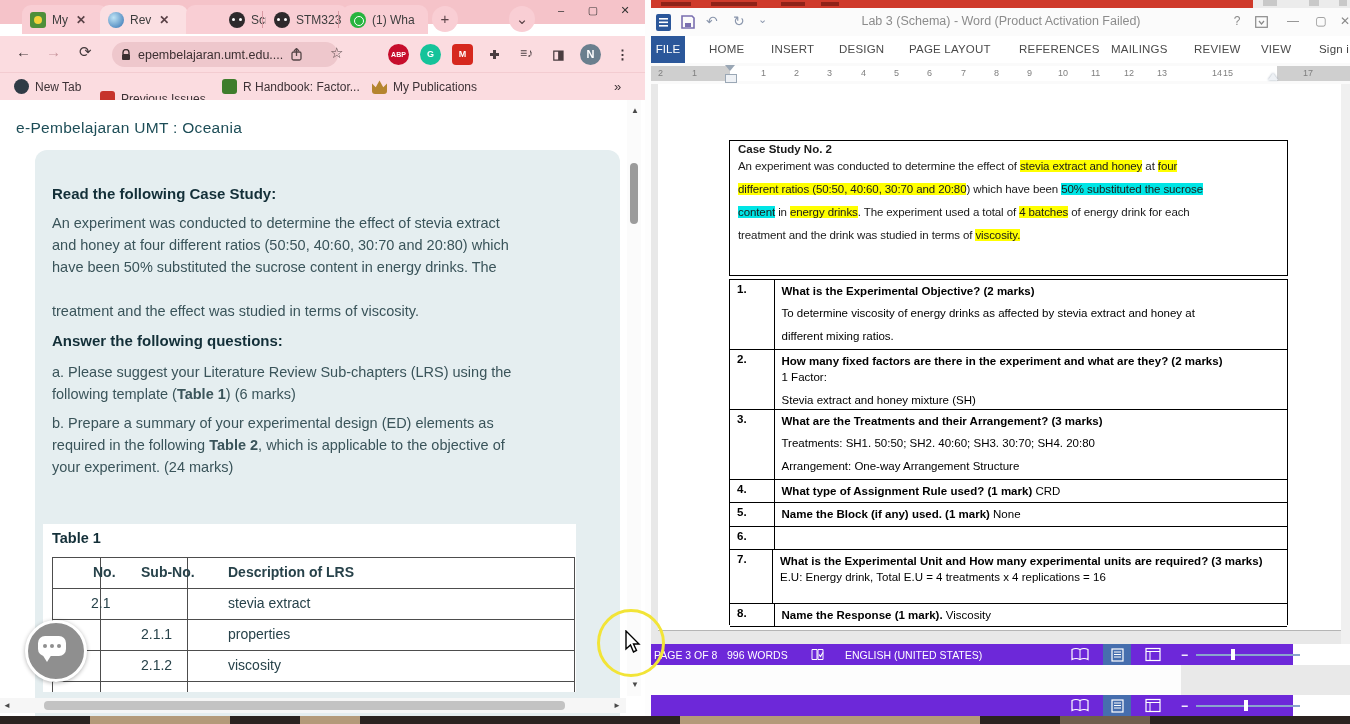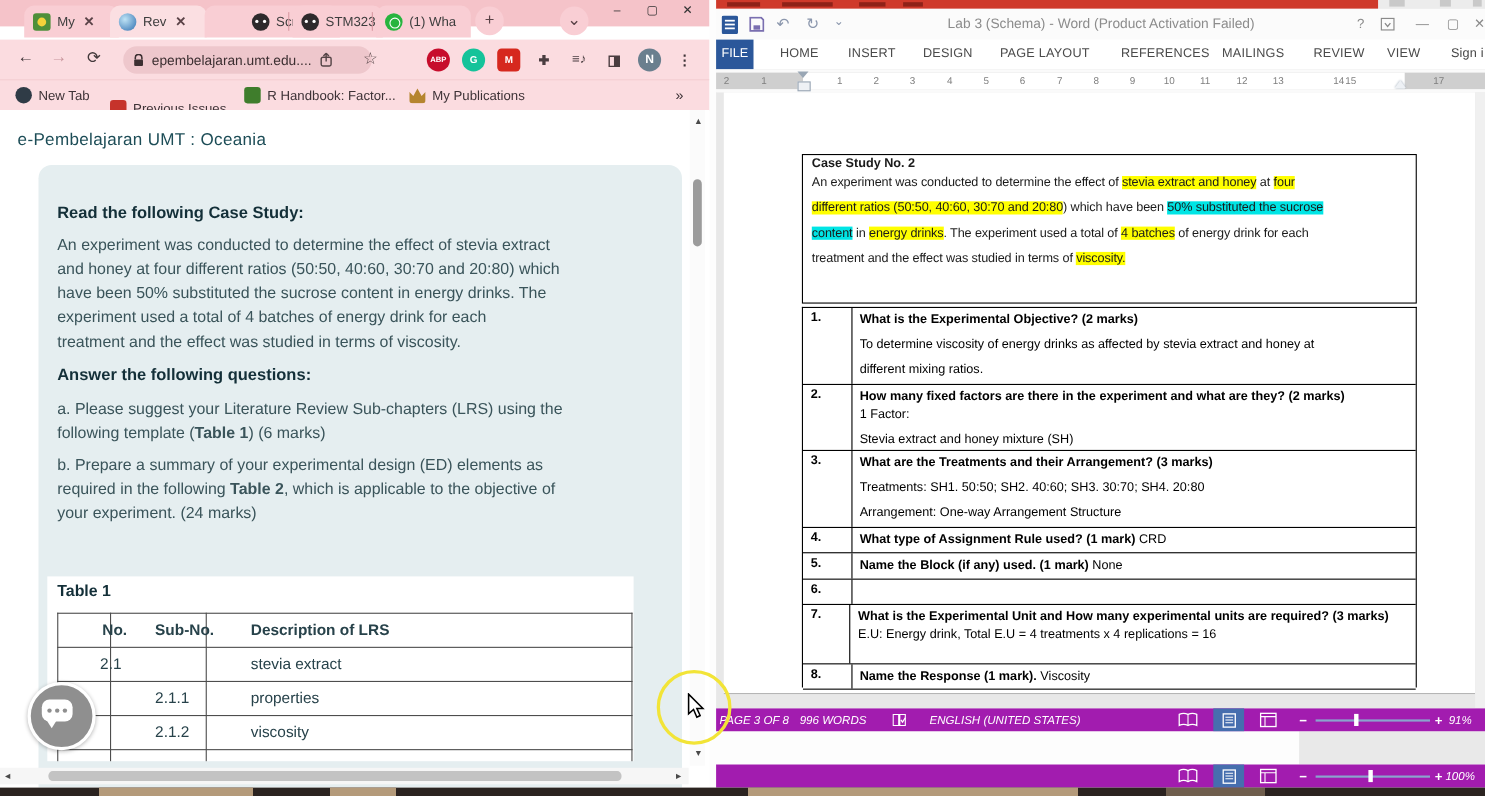--- a/index.html
+++ b/index.html
@@ -67,21 +67,21 @@
   #wscrollstrip{position:absolute;left:690px;top:0;width:9px;height:560px;background:#f0f0f0;}
   .wbox{position:absolute;left:78px;width:557px;border:1.5px solid #000;}
   .wtext{font-size:11.5px;color:#1a1a1a;}
   .hly{background:#ffff00;}
   .hlc{background:#00e5e5;}
   .caseline{white-space:nowrap;letter-spacing:-.1px;line-height:23px;}
   .wrow{position:relative;border-bottom:1px solid #000;display:flex;}
   .wnum{width:37px;border-right:1px solid #000;padding:3px 0 0 7px;font-weight:bold;font-size:11.5px;}
   .wcell{width:505px;padding:3px 7px 0 7px;font-size:11.5px;line-height:16px;}
   .wq{font-weight:bold;}
-  .statusbar{left:0;width:699px;height:21px;background:#a21caf;color:#fff;font-size:10.5px;font-style:italic;}
+  .statusbar{left:0;width:642px;height:21px;background:#6d28d9;color:#fff;font-size:10.5px;}
   .sb-item{position:absolute;top:5px;white-space:nowrap;}
   .viewic{position:absolute;top:3px;width:18px;height:15px;}
   .zoomtrack{position:absolute;top:10px;height:2px;background:#8aa4cd;}
   .zoomhandle{position:absolute;top:5px;width:4px;height:11px;background:#fff;}
   .zoomsign{position:absolute;top:4px;font-size:12px;color:#fff;font-weight:bold;}
   #midgap-white{left:0;top:665px;width:530px;height:30px;background:#fdfdfd;}
   #midgap-gray{left:530px;top:665px;width:169px;height:30px;background:#e9e9e9;}
   #taskbar{left:0;top:716px;width:1350px;height:8px;background:#2b2320;}
   #taskbar i{position:absolute;top:0;height:8px;background:#b49a7a;}
   
@@ -191,21 +191,20 @@
         </div>
     </div>
 
     <div id="page" class="ab">
       <div id="page-title" class="ab">e-Pembelajaran UMT : Oceania</div>
       <div id="card" class="ab">
         <div class="bhead ab" style="left:17px;top:35px;">Read the following Case Study:</div>
         <div class="bline ab" style="left:17px;top:62px;">An experiment was conducted to determine the effect of stevia extract</div>
         <div class="bline ab" style="left:17px;top:84px;">and honey at four different ratios (50:50, 40:60, 30:70 and 20:80) which</div>
         <div class="bline ab" style="left:17px;top:106px;">have been 50% substituted the sucrose content in energy drinks. The</div>
-        <div class="bline ab" style="left:17px;top:128px;">experiment used a total of 4 batches of energy drink for each</div>
         <div class="bline ab" style="left:17px;top:150px;">treatment and the effect was studied in terms of viscosity.</div>
         <div class="bhead ab" style="left:17px;top:182px;">Answer the following questions:</div>
         <div class="bline ab" style="left:17px;top:211px;">a. Please suggest your Literature Review Sub-chapters (LRS) using the</div>
         <div class="bline ab" style="left:17px;top:233px;"><span>following template (</span><b>Table 1</b><span>) (6 marks)</span></div>
         <div class="bline ab" style="left:17px;top:262px;">b. Prepare a summary of your experimental design (ED) elements as</div>
         <div class="bline ab" style="left:17px;top:284px;"><span>required in the following </span><b>Table 2</b><span>, which is applicable to the objective of</span></div>
         <div class="bline ab" style="left:17px;top:306px;">your experiment. (24 marks)</div>
 
         <div id="tblblock" class="ab">
           <div class="bhead ab" style="left:9px;top:6px;font-size:14.5px;">Table 1</div>
@@ -335,21 +334,21 @@
 
     <div id="docarea" class="ab">
       <div id="wpage"></div>
       <div id="wscrollstrip"></div>
 
       <div class="wbox" style="top:56px;height:134px;">
         <div class="wtext" style="padding:2px 8px 0 8px;font-weight:bold;">Case Study No. 2</div>
         <div class="wtext caseline" style="padding:0 8px;"><span>An experiment was conducted to determine the effect of </span><span class="hly">stevia extract and honey</span><span> at </span><span class="hly">four</span></div>
         <div class="wtext caseline" style="padding:0 8px;"><span class="hly">different ratios (50:50, 40:60, 30:70 and 20:80</span><span>) which have been </span><span class="hlc">50% substituted the sucrose</span></div>
         <div class="wtext caseline" style="padding:0 8px;"><span class="hlc">content</span><span> in </span><span class="hly">energy drinks</span><span>. The experiment used a total of </span><span class="hly">4 batches</span><span> of energy drink for each</span></div>
-        <div class="wtext caseline" style="padding:0 8px;"><span>treatment and the effect was studied in terms of </span><span class="hly">viscosity.</span></div>
+        <div class="wtext caseline" style="padding:0 8px;"><span>treatment and the drink was studied in terms of </span><span class="hly">viscosity.</span></div>
       </div>
 
       <div class="wbox" style="top:195px;height:345px;border-bottom:none;">
         <div class="wrow" style="height:69px;">
           <div class="wnum">1.</div>
           <div class="wcell">
               <div class="wq">What is the Experimental Objective? (2 marks)</div>
               <div style="margin-top:6px;">To determine viscosity of energy drinks as affected by stevia extract and honey at</div>
               <div style="margin-top:7px;">different mixing ratios.</div>
             </div>

